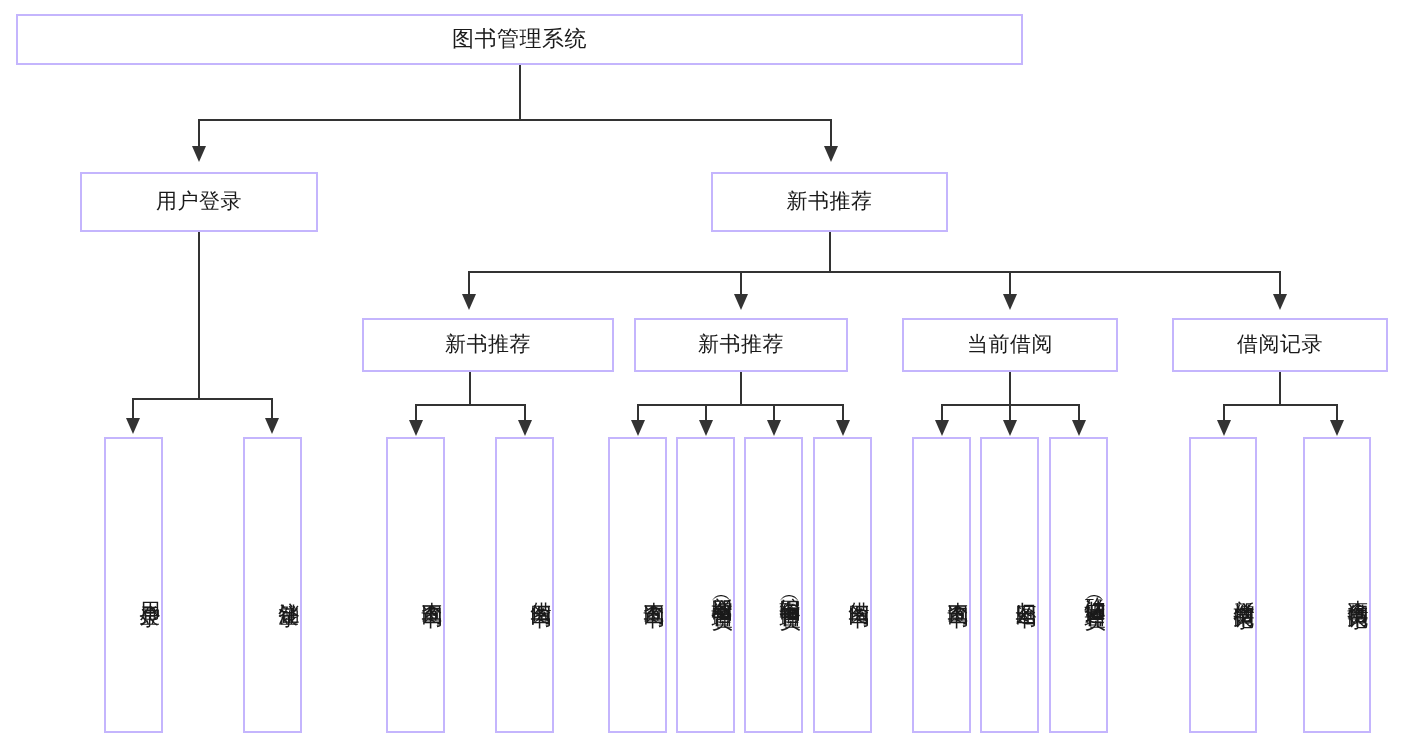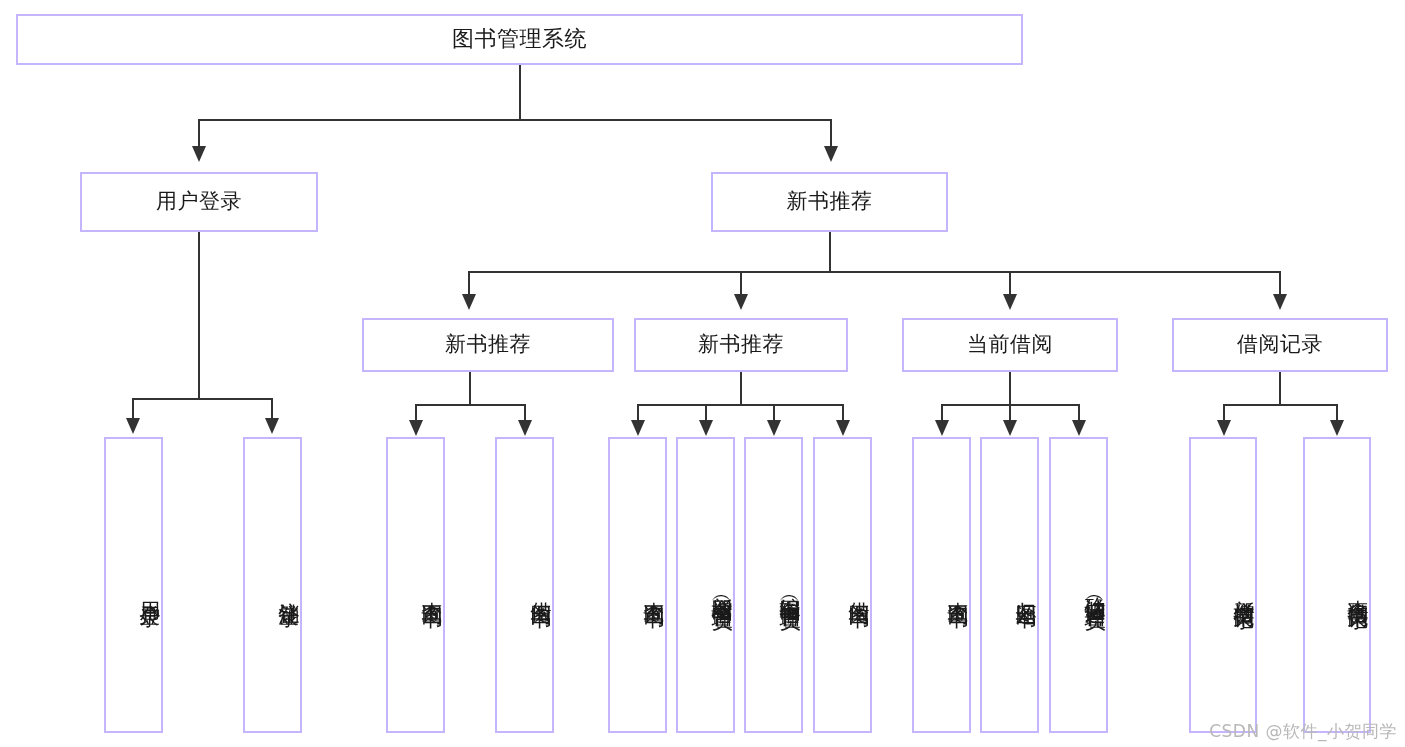--- a/index.html
+++ b/index.html
@@ -204,15 +204,14 @@
     <span class="vtext">确认归还（管理员）</span>
   </div>
 
   <div class="node leaf" style="left:1189px; top:437px; width:68px; height:296px;">
     <span class="vtext">新增借阅记录</span>
   </div>
   <div class="node leaf" style="left:1303px; top:437px; width:68px; height:296px;">
     <span class="vtext">查询借阅记录</span>
   </div>
 
-  <div id="watermark">CSDN @软件_小贺同学</div>
 
 </div>
 
 </body></html>

